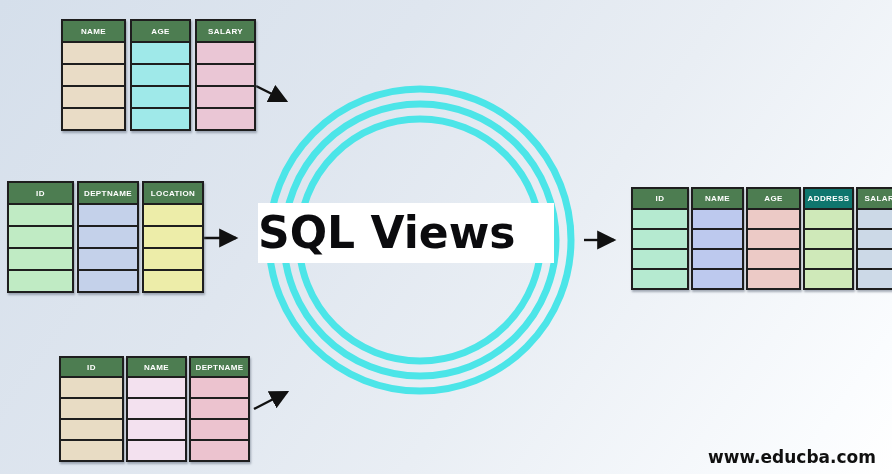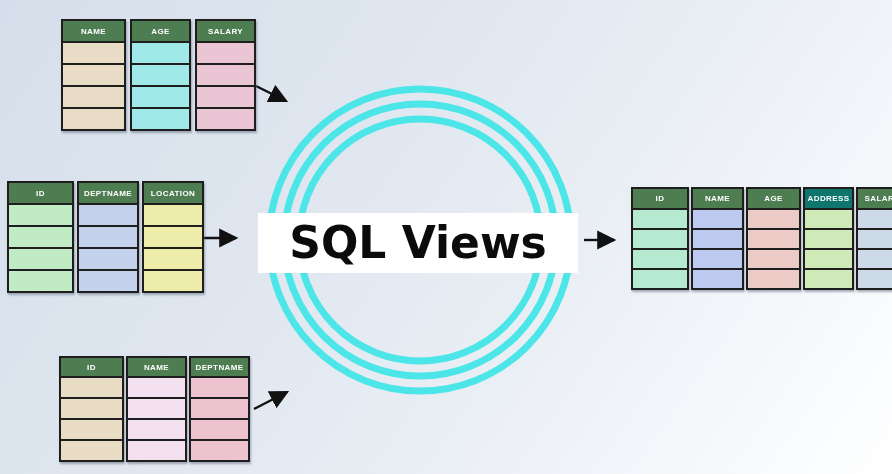--- a/index.html
+++ b/index.html
@@ -7,23 +7,23 @@
     position:relative;
     width:892px;height:474px;
     overflow:hidden;
     background:linear-gradient(125deg,#d5dfeb 0%,#dfe6ef 35%,#e9eef4 60%,#fafcfe 92%,#ffffff 100%);
     font-family:"Liberation Sans",sans-serif;
   }
   .overlay-svg{position:absolute;left:0;top:0;z-index:1;}
   .ring{fill:none;stroke:#4ce5e8;stroke-width:7;}
   .arrow-line{stroke:#111111;stroke-width:2.4;fill:none;}
   .title-bar{
-    position:absolute;left:258px;top:213px;width:320px;height:60px;
+    position:absolute;left:258px;top:203px;width:296px;height:60px;
     background:#ffffff;z-index:2;
-    display:flex;align-items:center;justify-content:center;
+    display:flex;align-items:center;justify-content:flex-start;
   }
   .title-text{
     font-family:"DejaVu Sans","Liberation Sans",sans-serif;
     font-weight:bold;font-size:44px;color:#0b0b0e;
     letter-spacing:0px;line-height:1;white-space:nowrap;
   }
   .tbl{position:absolute;display:flex;z-index:3;}
   .col{
     border:2px solid #1e1e1e;box-sizing:content-box;
     box-shadow:1px 2px 2px rgba(100,112,128,.55);
@@ -190,13 +190,14 @@
     </div>
     <div class="col" style="background-color: rgb(204, 217, 231);">
       <div class="hcell" style="background-color: rgb(77, 125, 81);">SALARY</div>
       <div class="rcell"></div>
       <div class="rcell"></div>
       <div class="rcell"></div>
       <div class="rcell"></div>
     </div>
   </div>
 
+  <div class="watermark">www.educba.com</div>
 </div>
 
 </body></html>

